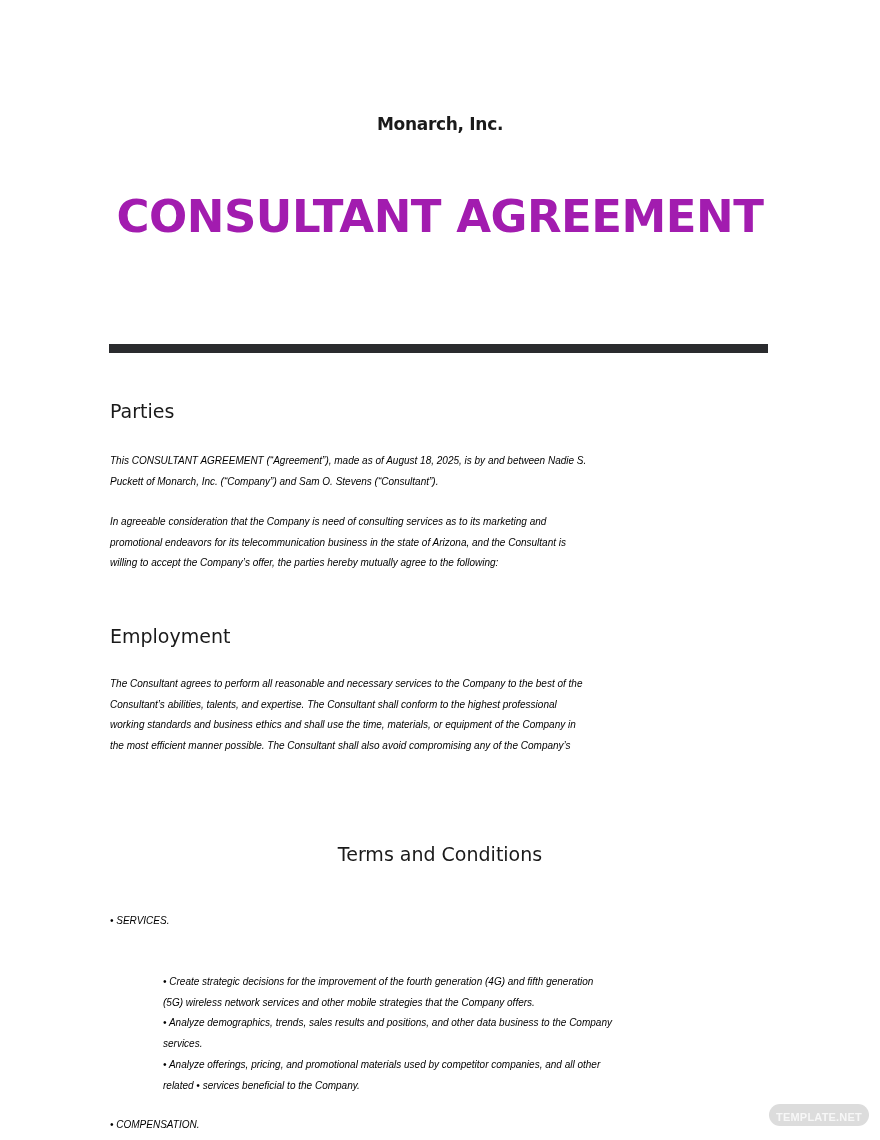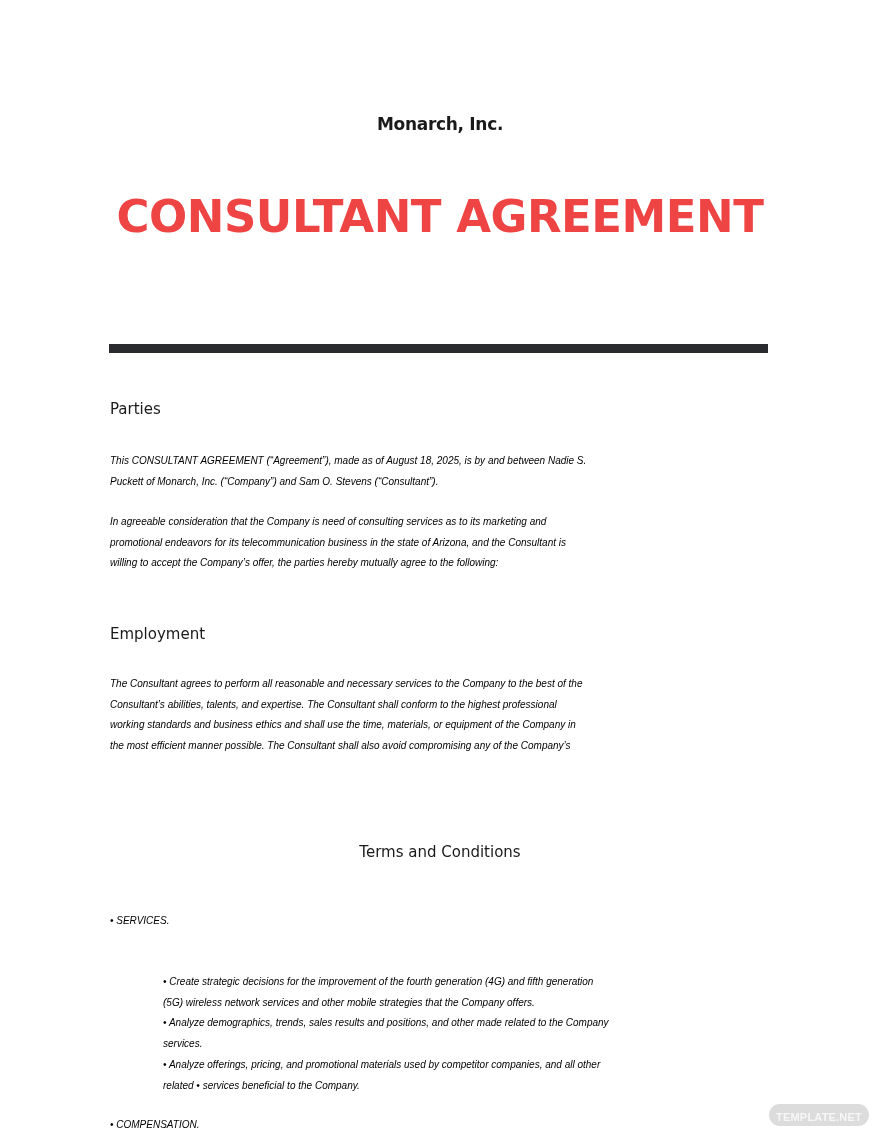--- a/index.html
+++ b/index.html
@@ -2,23 +2,23 @@
 <html><head>
   <meta charset="utf-8">
   <style>
     html, body { margin: 0; padding: 0; background: #ffffff; }
     body { width: 880px; height: 1140px; position: relative; overflow: hidden;
            font-family: "DejaVu Sans", sans-serif; color: #1e1e1e; }
     .page { position: absolute; left: 0; top: 0; width: 880px; height: 1140px; background: #fff; border-radius: 15px; }
     .company { position: absolute; top: 114px; left: 0; width: 880px; text-align: center;
                font-family: "DejaVu Sans", sans-serif; font-weight: bold; font-size: 17px; color: #1a1a1a; letter-spacing: -0.3px; }
     .title { position: absolute; top: 190px; left: 0; width: 880px; text-align: center;
-             font-family: "DejaVu Sans", sans-serif; font-weight: bold; font-size: 45px; color: #ef4444; letter-spacing: -0.5px; }
+             font-family: "DejaVu Sans", sans-serif; font-weight: bold; font-size: 45px; color: #a21caf; letter-spacing: -0.5px; }
     .rule { position: absolute; top: 344px; left: 109px; width: 659px; height: 9px; background: #2a2b2e; }
-    .h2 { position: absolute; left: 110px; font-family: "DejaVu Sans", sans-serif; font-size: 15px; color: #1a1a1a; font-weight: normal; }
+    .h2 { position: absolute; left: 110px; font-family: "DejaVu Sans", sans-serif; font-size: 19px; color: #1a1a1a; font-weight: normal; }
     .h2.center { left: 0; width: 880px; text-align: center; }
     .para { position: absolute; left: 110px; width: 665px; font-family: "Liberation Sans", sans-serif;
             font-size: 10px; line-height: 20.7px; color: #000000; font-style: italic; }
     .para.indent { left: 163px; width: 620px; }
     .para.tight { left: 110px; }
     .para .line { display: block; white-space: nowrap; }
     .watermark { position: absolute; left: 769px; top: 1104px; width: 100px; height: 22px; border-radius: 13px;
                  background: #dcdcdc; color: #f7f7f7; font-family: "Liberation Sans", sans-serif; font-weight: bold;
                  font-size: 11px; line-height: 26px; text-align: center; letter-spacing: 0.2px; }
   </style>
@@ -50,21 +50,21 @@
     <span class="line">the most efficient manner possible. The Consultant shall also avoid compromising any of the Company’s</span>
   </div>
 
   <div class="h2 center" style="top:843px;">Terms and Conditions</div>
   <div class="para tight" style="top:911px;">
     <span class="line">• SERVICES.</span>
   </div>
   <div class="para indent" style="top:972px;">
     <span class="line">• Create strategic decisions for the improvement of the fourth generation (4G) and fifth generation</span>
     <span class="line">(5G) wireless network services and other mobile strategies that the Company offers.</span>
-    <span class="line">• Analyze demographics, trends, sales results and positions, and other made related to the Company</span>
+    <span class="line">• Analyze demographics, trends, sales results and positions, and other data business to the Company</span>
     <span class="line">services.</span>
     <span class="line">• Analyze offerings, pricing, and promotional materials used by competitor companies, and all other</span>
     <span class="line">related • services beneficial to the Company.</span>
   </div>
   <div class="para tight" style="top:1115px;">
     <span class="line">• COMPENSATION.</span>
   </div>
 
   <div class="watermark">TEMPLATE.NET</div>
 </div>

